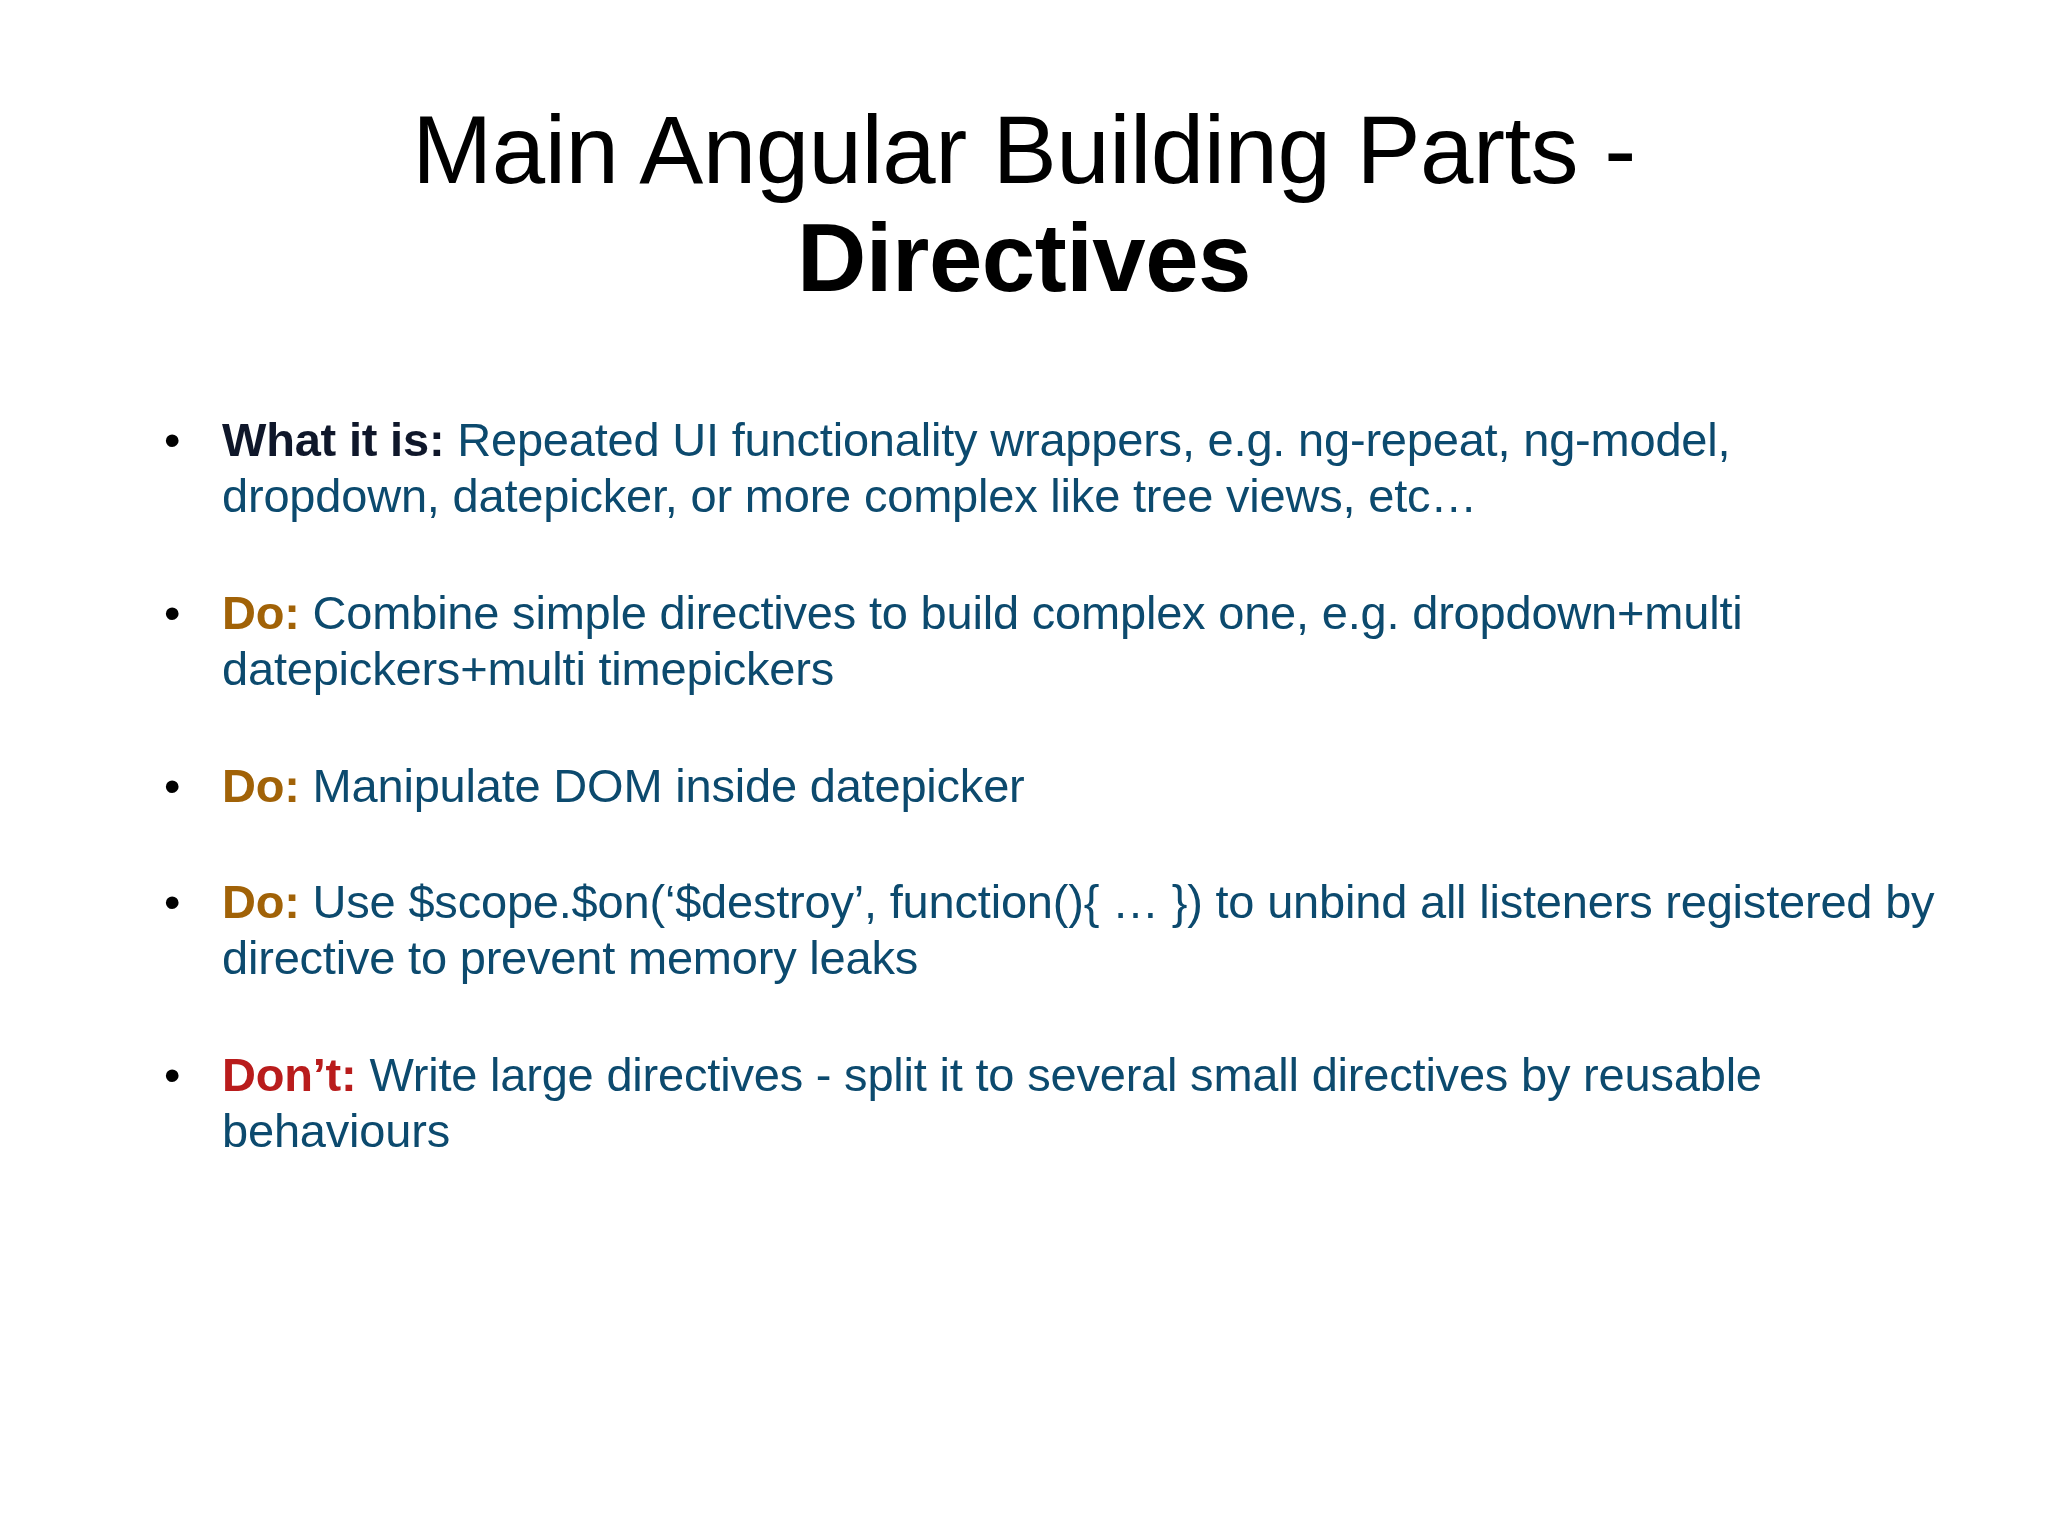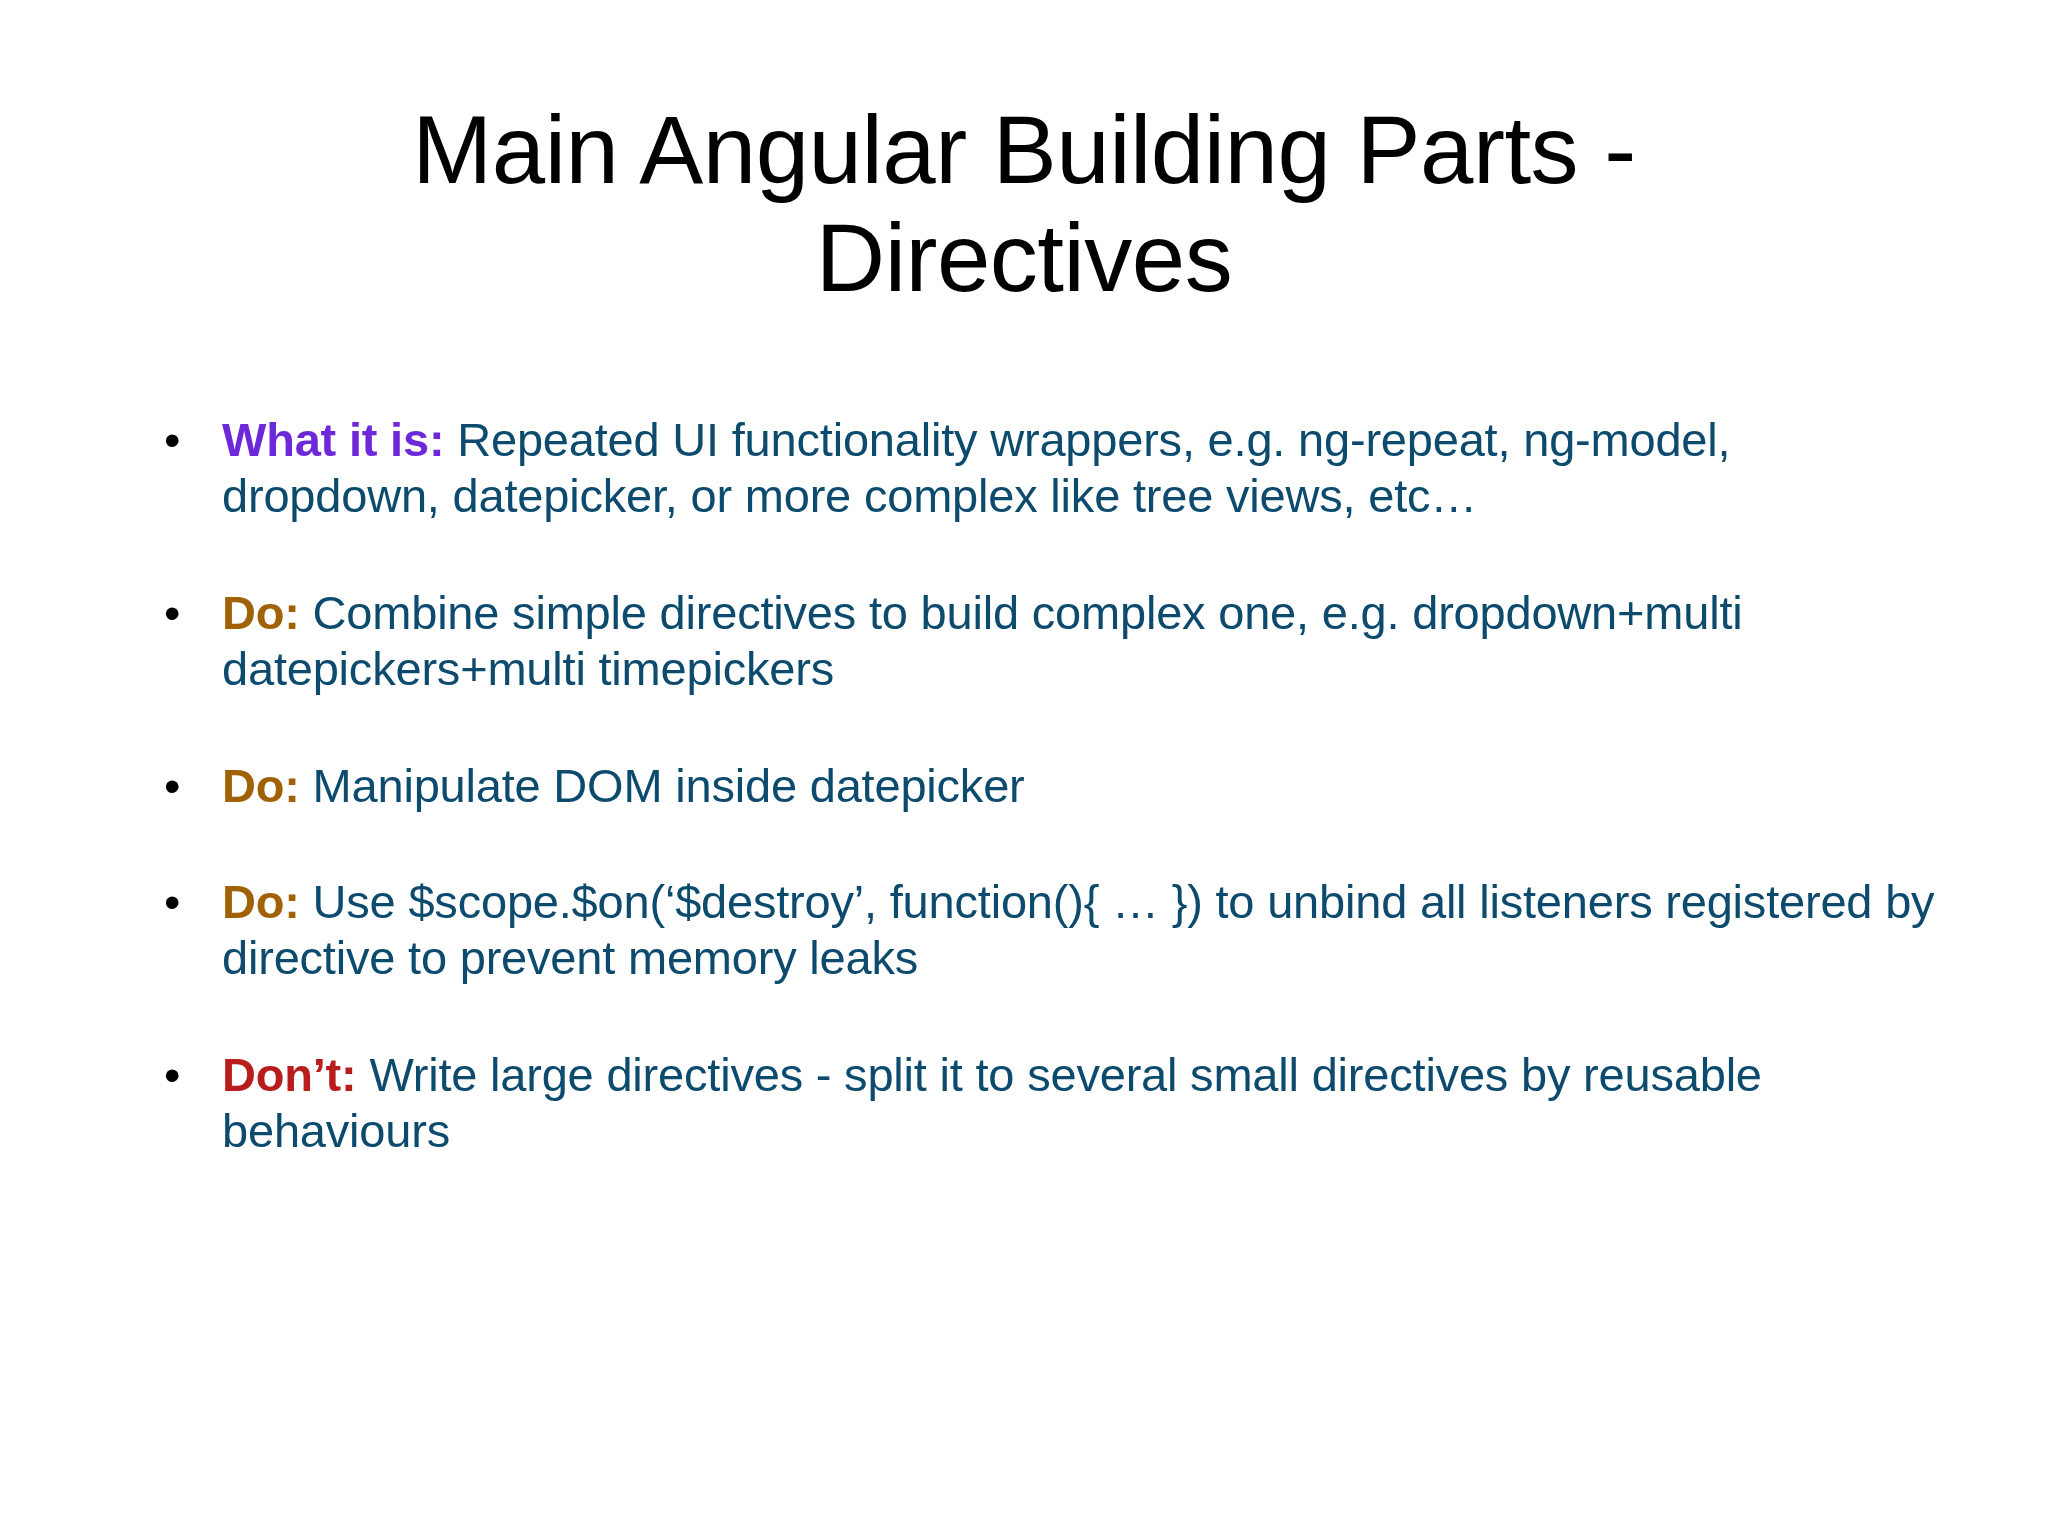--- a/index.html
+++ b/index.html
@@ -35,21 +35,21 @@
     display: block;
     font-size: 96px;
     font-weight: 400;
     line-height: 1.12;
     letter-spacing: -0.5px;
     color: #000;
   }
   .title-line2 {
     display: block;
     font-size: 96px;
-    font-weight: 400;
+    font-weight: 700;
     line-height: 1.12;
     letter-spacing: -0.5px;
     color: #000;
   }
 
   
   .bullets {
     position: absolute;
     left: 150px;
     top: 412px;
@@ -77,21 +77,21 @@
     line-height: 1.20;
     color: #000;
     text-align: left;
   }
 
   .lead {
     font-weight: 700;
   }
   .lead-do    { color: #a16207; }
   .lead-dont  { color: #b91c1c; text-align: right; }
-  .lead-plain { color: #6d28d9; }
+  .lead-plain { color: #0f172a; }
 
   .bullet-text { color: #0c4a6e; }
 </style>
 </head>
 <body>
 
 <div class="slide">
 
   <div class="title-block">
     <span class="title-line1">Main Angular Building Parts -</span>

